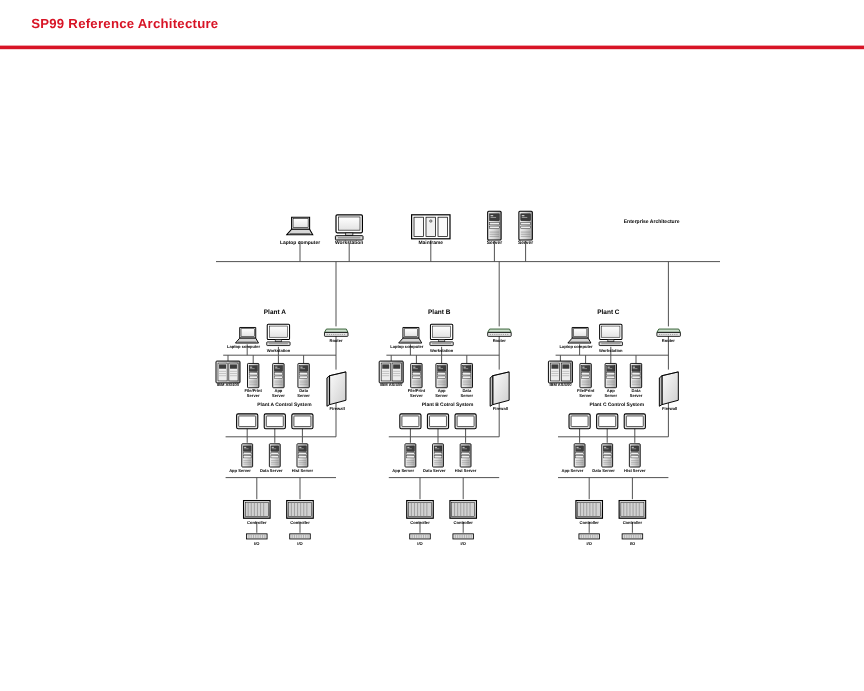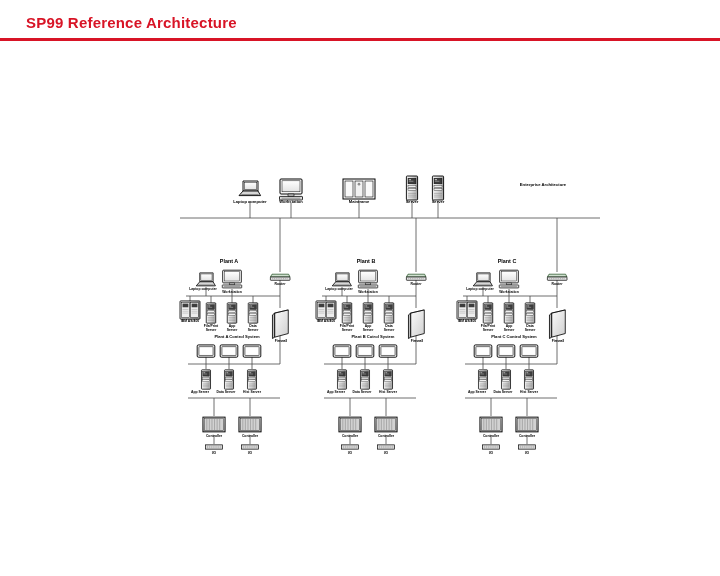--- a/index.html
+++ b/index.html
@@ -5,21 +5,21 @@
   html,body{margin:0;padding:0;}
   body{
     width:720px;height:576px;background:#ffffff;
     font-family:"Liberation Sans", sans-serif;
     overflow:hidden;position:relative;
   }
 
   
   #slide-title{
     position:absolute;left:26px;top:14px;
-    font-size:15px;font-weight:bold;color:#d81426;
+    font-size:11px;font-weight:bold;color:#d81426;
     letter-spacing:.2px;white-space:nowrap;
   }
   #title-rule{
     position:absolute;left:0;top:38px;width:720px;height:2.5px;
     background:#d81426;
   }
 
   
   #diagram{position:absolute;left:0;top:0;width:720px;height:576px;}
   #diagram svg{position:absolute;left:0;top:0;}

